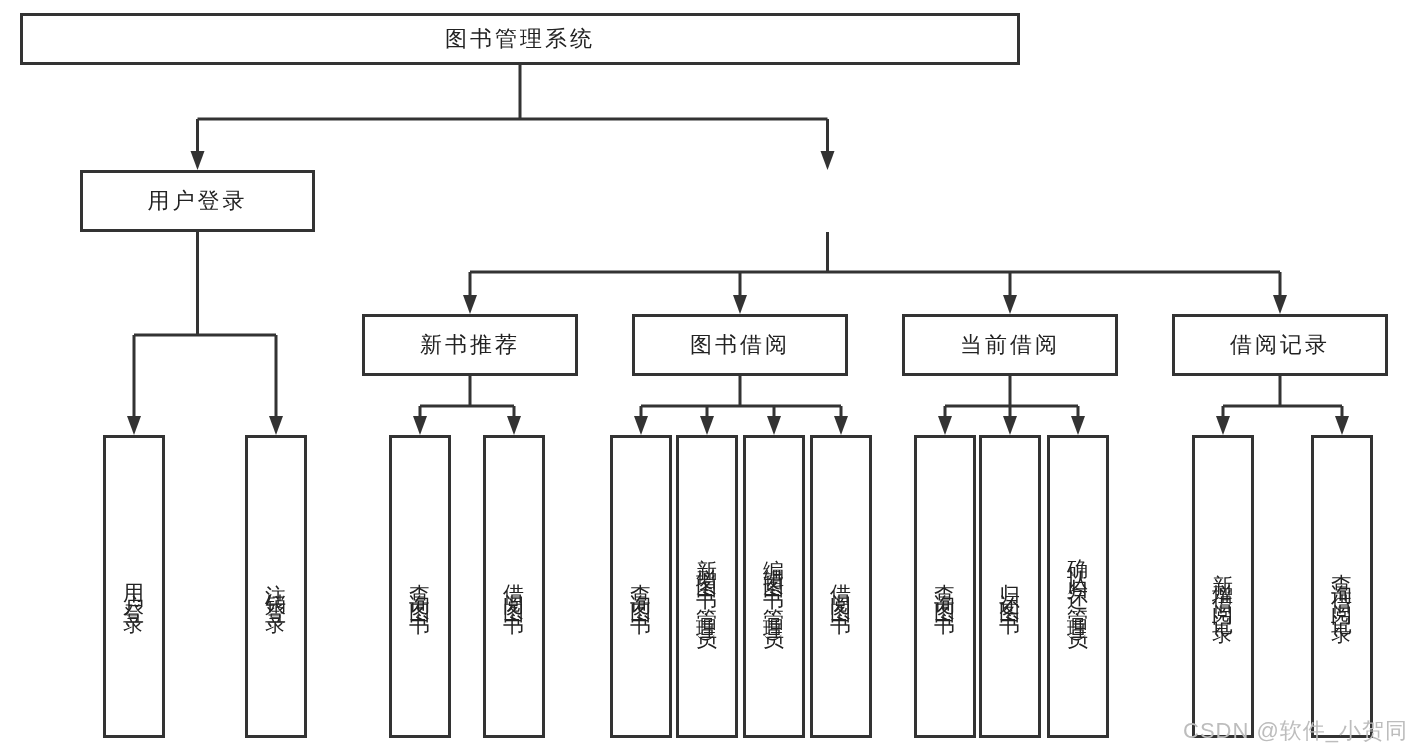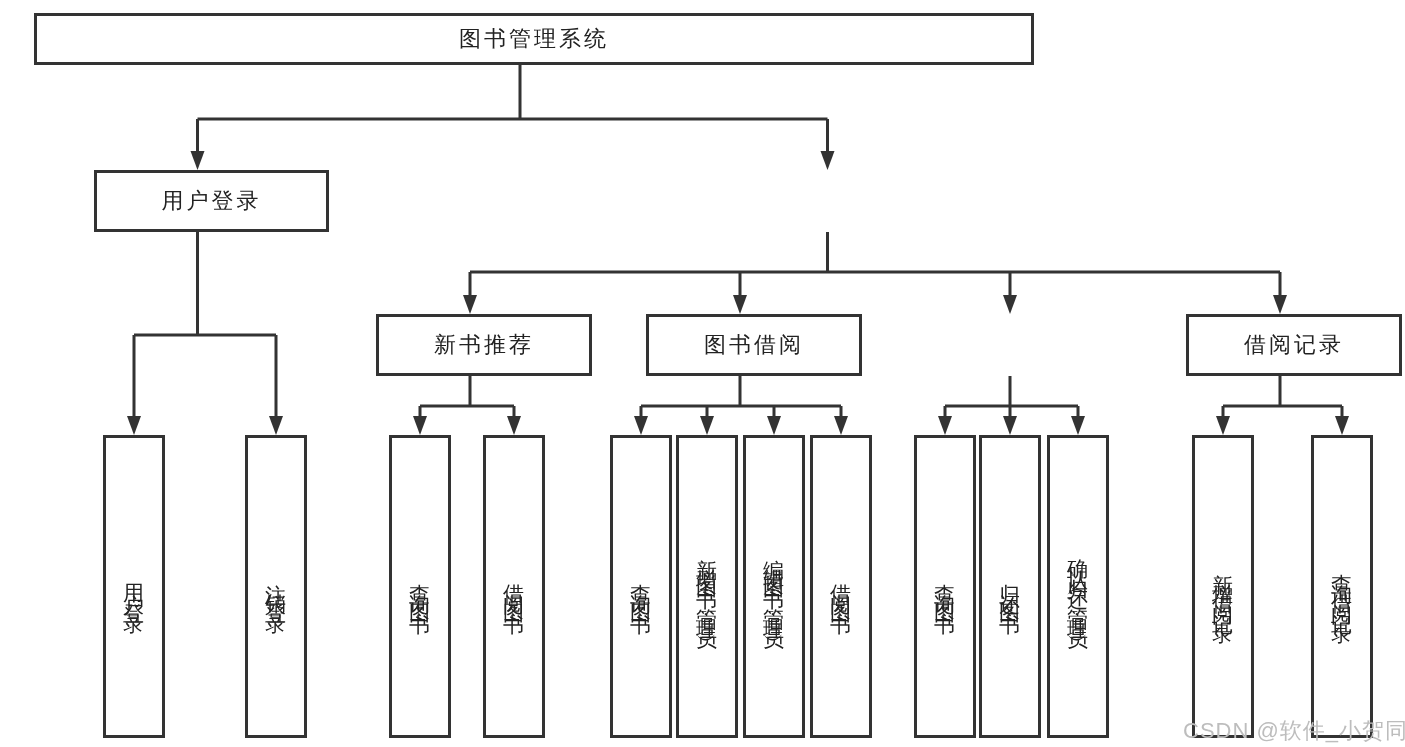--- a/index.html
+++ b/index.html
@@ -24,21 +24,20 @@
     background: #ffffff;
     display: flex;
     align-items: center;
     justify-content: center;
     color: #222222;
   }
   .hbox {
     font-size: 22px;
     letter-spacing: 3px;
     white-space: nowrap;
-    margin-left: 14px;
   }
   .vbox .vtext {
     writing-mode: vertical-rl;
     text-orientation: mixed;
     font-size: 21px;
     letter-spacing: 10px;
     line-height: 1;
     color: #222222;
   }
   .watermark {
@@ -107,20 +106,23 @@
   <div class="node hbox" style="left:80px; top:170px; width:235px; height:62px;">
     <span>用户登录</span>
   </div>
 
   <div class="node hbox" style="left:362px; top:314px; width:216px; height:62px;">
     <span>新书推荐</span>
   </div>
   <div class="node hbox" style="left:632px; top:314px; width:216px; height:62px;">
     <span>图书借阅</span>
   </div>
+  <div class="node hbox" style="left:902px; top:314px; width:216px; height:62px;">
+    <span>当前借阅</span>
+  </div>
   <div class="node hbox" style="left:1172px; top:314px; width:216px; height:62px;">
     <span>借阅记录</span>
   </div>
 
   <div class="node vbox" style="left:103px; top:435px; width:62px; height:303px;">
     <span class="vtext">用户登录</span>
   </div>
   <div class="node vbox" style="left:245px; top:435px; width:62px; height:303px;">
     <span class="vtext">注销登录</span>
   </div>

